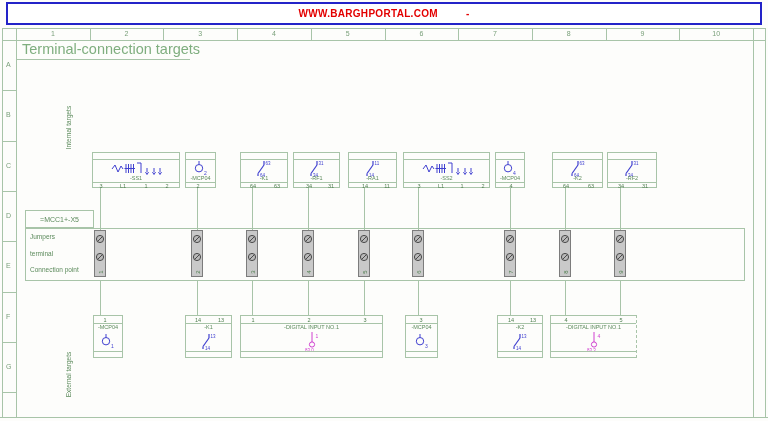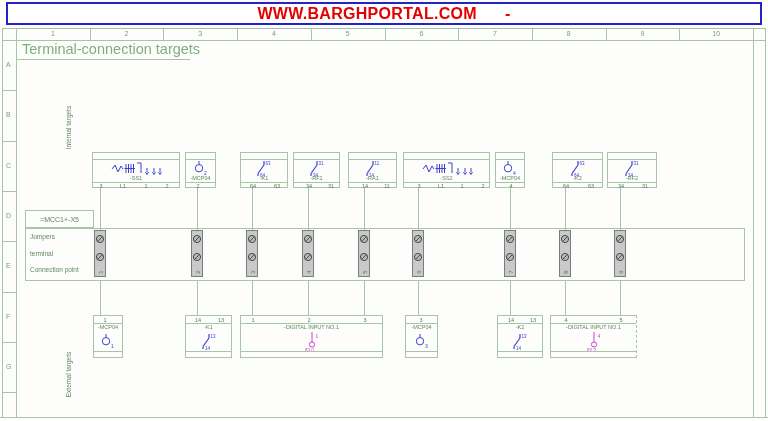--- a/index.html
+++ b/index.html
@@ -1,21 +1,21 @@
 <!DOCTYPE html>
 <html><head>
 <meta charset="utf-8">
 <style>
   html,body{margin:0;padding:0;width:768px;height:421px;background:#fdfdfb;
     font-family:"Liberation Sans", sans-serif;overflow:hidden;position:relative;}
   *{box-sizing:border-box;}
   
   .banner{position:absolute;left:6px;top:2px;width:756px;height:23px;background:#ffffff;
     border:2px solid #2323c8;display:flex;align-items:center;justify-content:center;gap:28px;}
-  .banner span{color:#e30000;font-weight:bold;font-size:16px;letter-spacing:.3px;white-space:nowrap;}
+  .banner span{color:#e30000;font-weight:bold;font-size:10px;letter-spacing:.3px;white-space:nowrap;}
   
   .frame-line{position:absolute;background:#a8c4a8;}
   .ruler-num{position:absolute;color:#7aa07a;font-size:7px;transform:translateX(-50%);}
   .row-letter{position:absolute;color:#7aa07a;font-size:7px;left:6px;}
   .sheet-title{position:absolute;left:22px;top:41px;color:#7fae7f;font-size:14.5px;}
   .vlabel{position:absolute;width:84px;height:11px;color:#5b8a5b;font-size:6.5px;
     transform:rotate(-90deg);transform-origin:center center;text-align:center;white-space:nowrap;}
   
   .strip-header{position:absolute;left:25px;top:210px;width:69px;height:18px;border:1px solid #a8c4a8;
     display:flex;align-items:center;justify-content:center;color:#5b8a5b;font-size:7px;}

